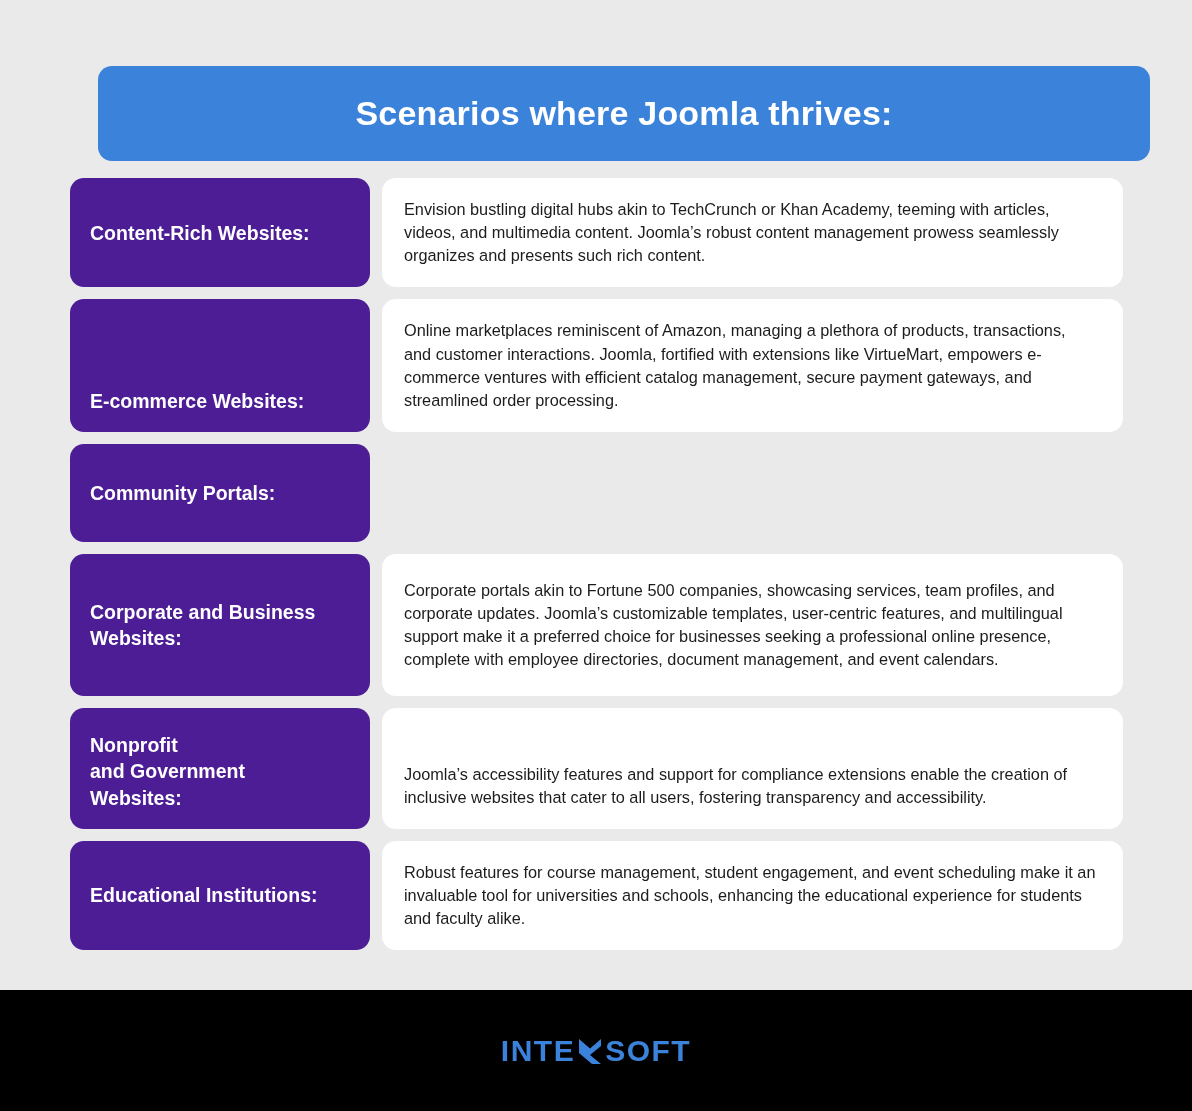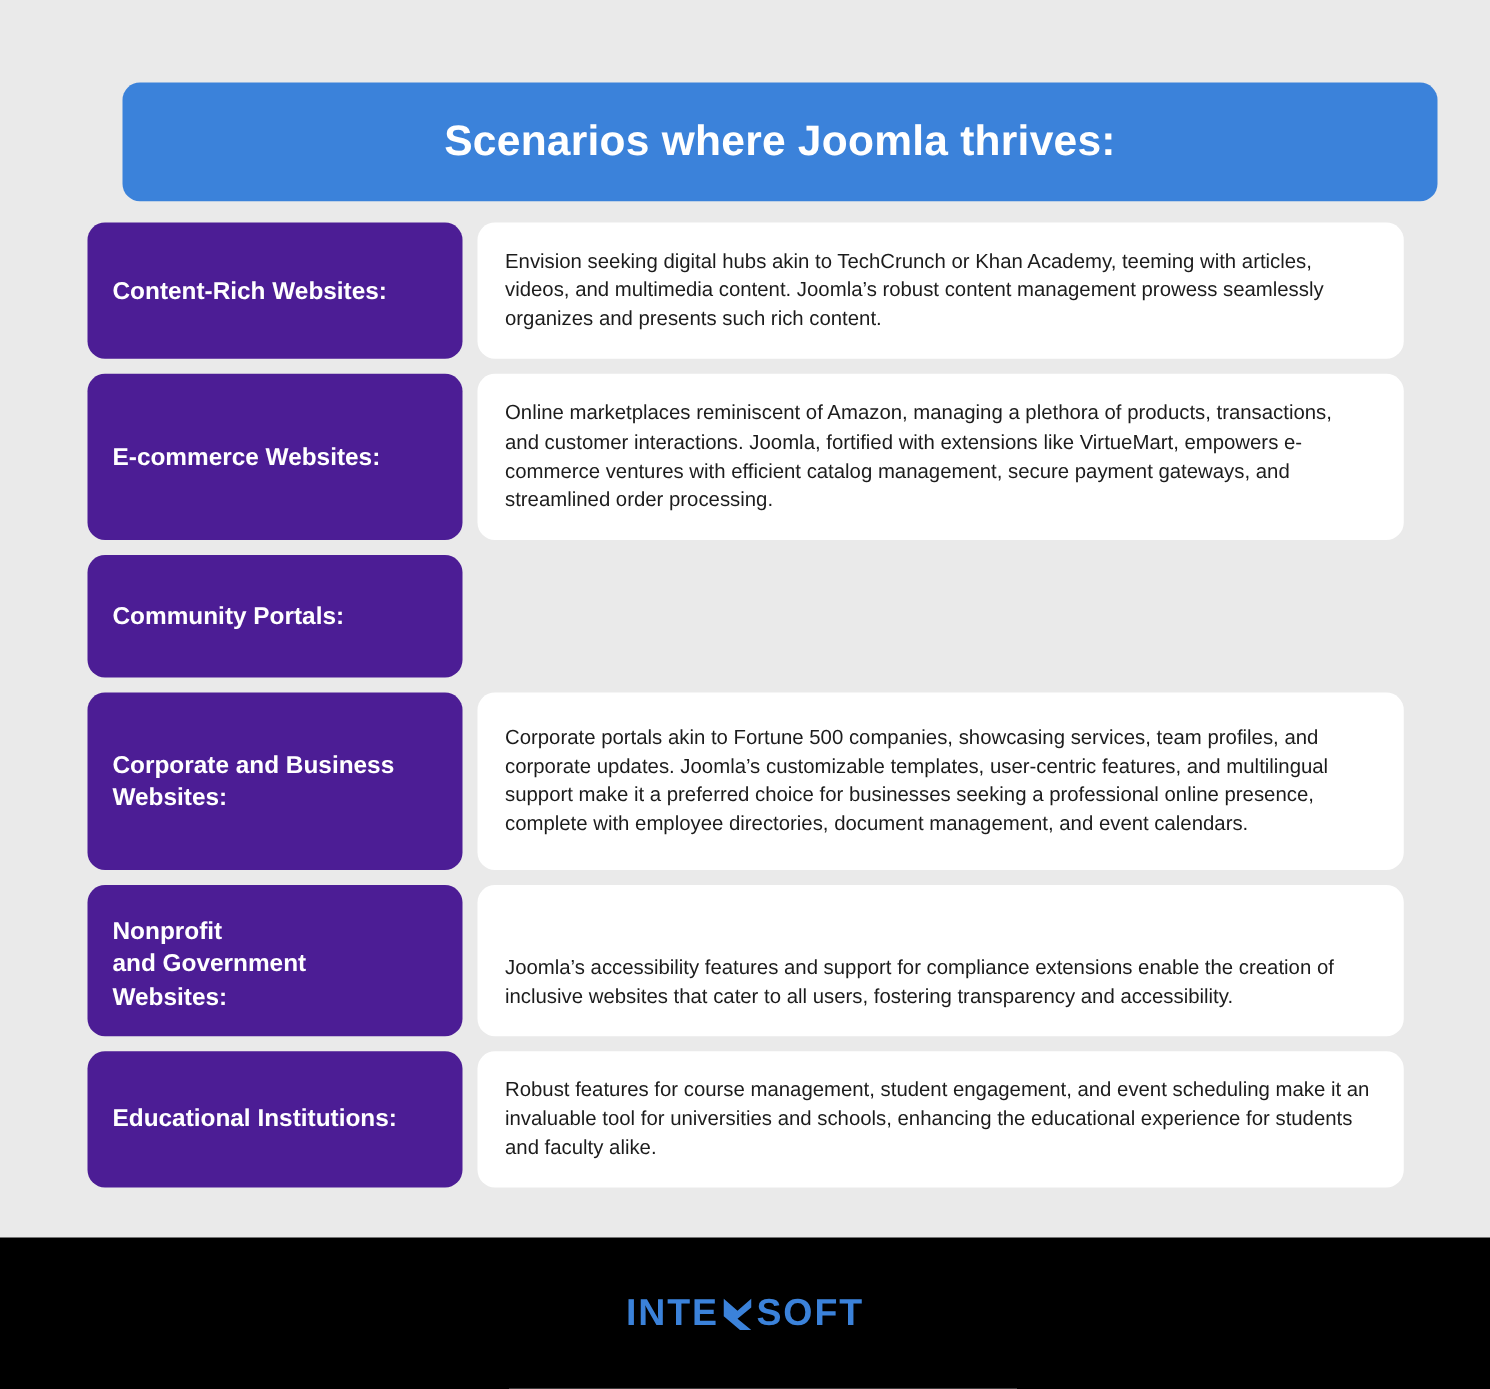--- a/index.html
+++ b/index.html
@@ -92,21 +92,21 @@
   }
 
   .desc-text {
     color: #1c1c1c;
     font-size: 16.3px;
     line-height: 1.42;
   }
 
   
   .row-0 .label-card, .row-0 .desc-card { min-height: 100px; }
-  .row-1 .label-card, .row-1 .desc-card { min-height: 122px; }
+  .row-1 .label-card, .row-1 .desc-card { min-height: 122px; align-items: flex-end; }
   .row-2 .label-card, .row-2 .desc-card { min-height: 98px; }
   .row-3 .label-card, .row-3 .desc-card { min-height: 142px; }
   .row-4 .label-card, .row-4 .desc-card { min-height: 105px; align-items: flex-end; }
   .row-5 .label-card, .row-5 .desc-card { min-height: 102px; }
 
   
   #footer {
     position: absolute;
     left: 0;
     top: 990px;
@@ -146,21 +146,21 @@
     <div id="title-text">Scenarios where Joomla thrives:</div>
   </div>
 
   <div id="rows">
 
     <div class="row row-0">
       <div class="label-card">
         <div class="label-text">Content-Rich Websites:</div>
       </div>
       <div class="desc-card">
-        <div class="desc-text">Envision seeking digital hubs akin to TechCrunch or Khan Academy, teeming with articles, videos, and multimedia content. Joomla’s robust content management prowess seamlessly organizes and presents such rich content.</div>
+        <div class="desc-text">Envision bustling digital hubs akin to TechCrunch or Khan Academy, teeming with articles, videos, and multimedia content. Joomla’s robust content management prowess seamlessly organizes and presents such rich content.</div>
       </div>
     </div>
 
     <div class="row row-1">
       <div class="label-card">
         <div class="label-text">E-commerce Websites:</div>
       </div>
       <div class="desc-card">
         <div class="desc-text">Online marketplaces reminiscent of Amazon, managing a plethora of products, transactions, and customer interactions. Joomla, fortified with extensions like VirtueMart, empowers e-commerce ventures with efficient catalog management, secure payment gateways, and streamlined order processing.</div>
       </div>

